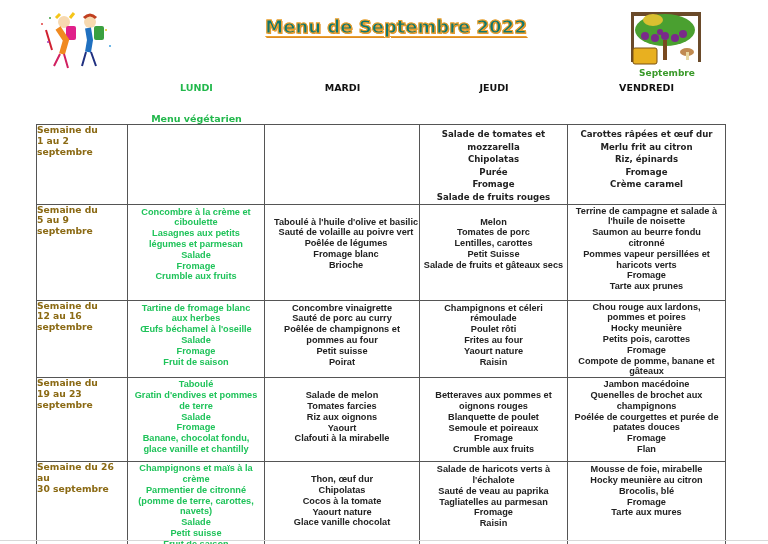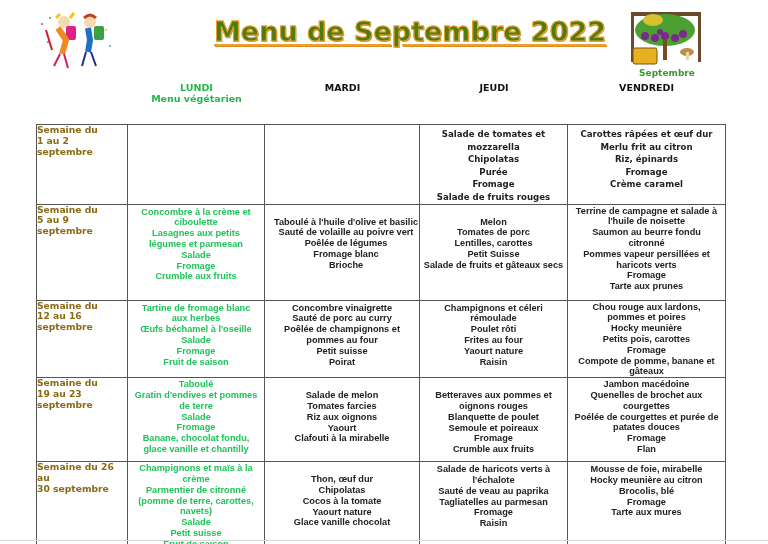--- a/index.html
+++ b/index.html
@@ -4,33 +4,33 @@
   <style>
     html, body { margin: 0; padding: 0; }
     body {
       width: 768px; height: 544px; background: #ffffff; position: relative; overflow: hidden;
       font-family: "Liberation Sans", sans-serif;
     }
     .clipart-left { position: absolute; left: 36px; top: 10px; width: 80px; height: 62px; }
     .clipart-right { position: absolute; left: 625px; top: 8px; width: 82px; height: 72px; }
     .title {
       position: absolute; left: 214px; top: 16px; width: 364px; text-align: center;
-      font-family: "DejaVu Sans", sans-serif; font-size: 27px; font-weight: bold;
-      color: #4d7c0f; letter-spacing: 0px;
+      font-family: "DejaVu Sans", sans-serif; font-size: 18px; font-weight: bold;
+      color: #0f766e; letter-spacing: 0px;
       -webkit-text-stroke: 1px #e8a030;
       text-shadow: 1px 1px 0 #e08a20;
       text-decoration: underline; text-decoration-color: #e8a030; text-underline-offset: 3px;
       white-space: nowrap;
     }
     .day-header {
       position: absolute; top: 82px; text-align: center; font-family: "DejaVu Sans", sans-serif;
       font-size: 9.5px; font-weight: bold; color: #111;
     }
     .day-header.veg { color: #22b84c; }
-    .day-sub { display: block; margin-top: 0; }
+    .day-sub { display: block; margin-top: 20px; }
     table.menu {
       position: absolute; left: 36px; top: 124px; border-collapse: collapse;
       table-layout: fixed; width: 689px;
     }
     table.menu td {
       border: 1.3px solid #555; vertical-align: top; padding: 0; font-size: 9.2px;
       line-height: 10.8px;
     }
     td.week {
       font-family: "DejaVu Sans", sans-serif; font-weight: bold; color: #8b6a14; font-size: 9px;
@@ -239,21 +239,21 @@
           <span class="dish-line">Betteraves aux pommes et</span>
           <span class="dish-line">oignons rouges</span>
           <span class="dish-line">Blanquette de poulet</span>
           <span class="dish-line">Semoule et poireaux</span>
           <span class="dish-line">Fromage</span>
           <span class="dish-line">Crumble aux fruits</span>
         </td>
         <td class="dish" style="padding-top: 1px;">
           <span class="dish-line">Jambon macédoine</span>
           <span class="dish-line">Quenelles de brochet aux</span>
-          <span class="dish-line">courgettes</span>
+          <span class="dish-line">champignons</span>
           <span class="dish-line">Poélée de courgettes et purée de</span>
           <span class="dish-line">patates douces</span>
           <span class="dish-line">Fromage</span>
           <span class="dish-line">Flan</span>
         </td>
       </tr>
       <tr style="height: 84px;">
         <td class="week">
           <span class="dish-line">Semaine du 26 au</span>
           <span class="dish-line">30 septembre</span>

